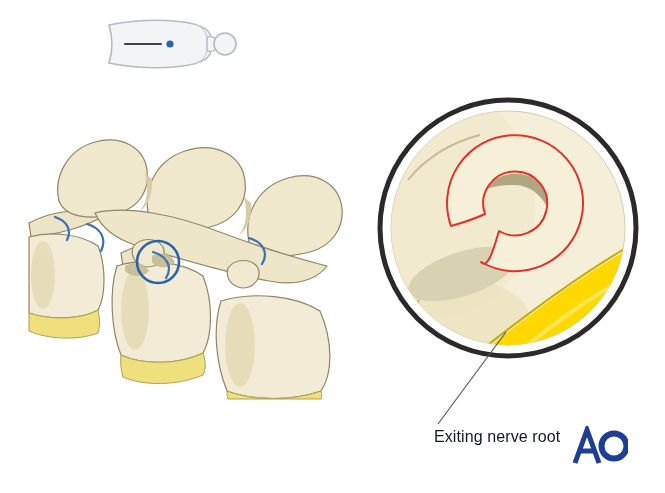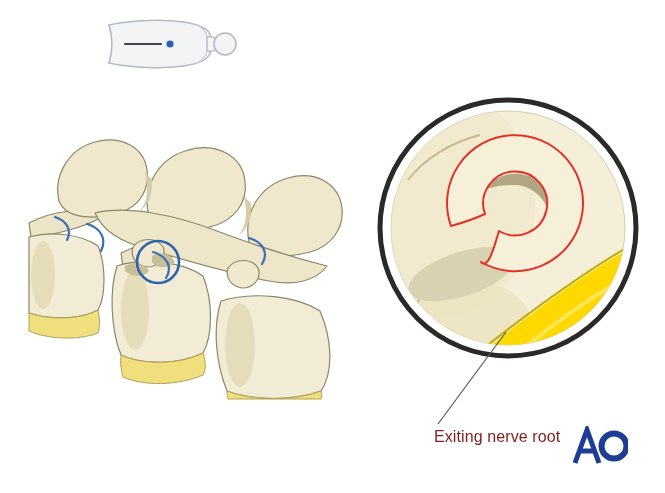--- a/index.html
+++ b/index.html
@@ -6,21 +6,21 @@
   .canvas{
     position:relative;width:665px;height:493px;background:#ffffff;overflow:hidden;
     font-family:"Liberation Sans", sans-serif;
   }
   .abs{position:absolute;}
   .pos-icon{left:103px;top:10px;width:150px;height:70px;}
   .spine-svg{left:25px;top:105px;width:320px;height:295px;}
   .scope-svg{left:370px;top:88px;width:280px;height:285px;}
   .leader-svg{left:430px;top:322px;width:85px;height:108px;}
   .annotation-label{
-    left:434px;top:427px;font-size:16px;line-height:19px;color:#7f1d1d;
+    left:434px;top:427px;font-size:16px;line-height:19px;color:#0f172a;
     white-space:nowrap;letter-spacing:0.1px;
   }
   .logo-svg{left:572px;top:426px;width:56px;height:40px;}
 </style>
 </head>
 <body>
 
 <div class="canvas">
 
   <svg class="abs pos-icon" viewBox="0 0 150 70">

